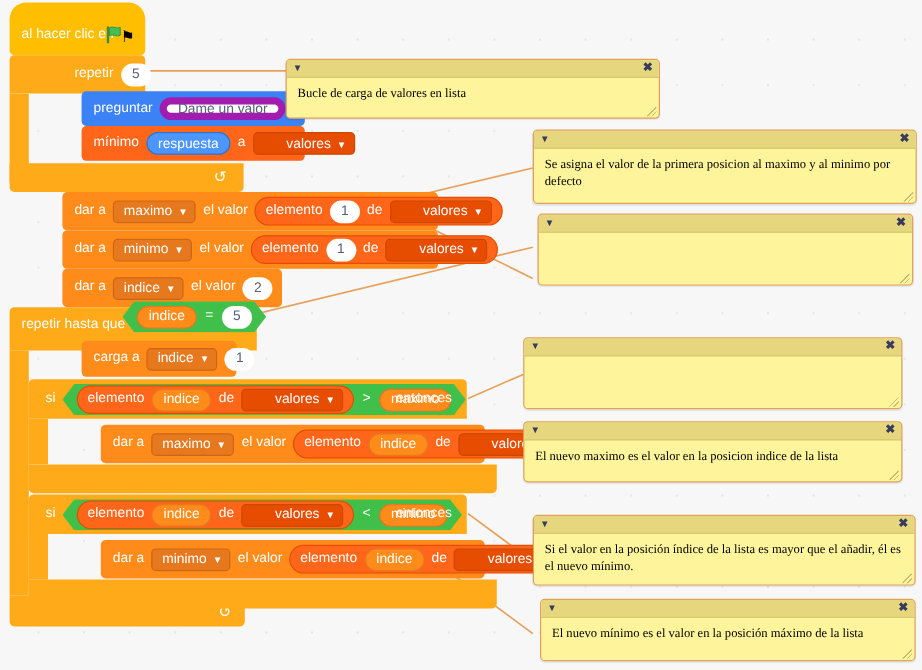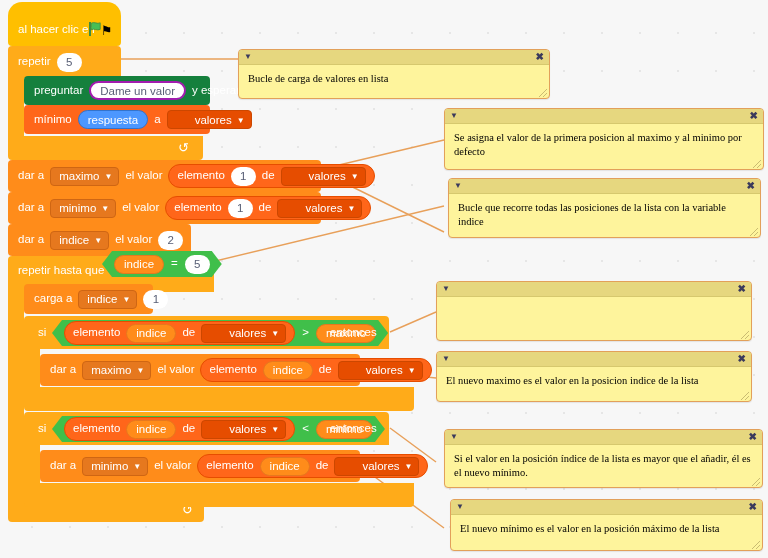--- a/index.html
+++ b/index.html
@@ -20,48 +20,49 @@
   
   .blk{position:absolute;box-sizing:border-box;}
   .lbl{color:#fff;font-size:11.5px;line-height:1;white-space:nowrap;}
 
   
   .oval{
     display:inline-flex;align-items:center;justify-content:center;
     height:19px;border-radius:10px;padding:0 9px;font-size:11.5px;
     color:#fff;white-space:nowrap;box-sizing:border-box;
   }
-  .oval.white{background:#fff;color:#575e75;border:2px solid #a21caf;}
+  .oval.white{background:#fff;color:#575e75;border:6px solid #a21caf;}
   .oval.num{background:#fff;color:#575e75;min-width:25px;padding:0 7px;}
   .oval.blue{background:#4c97ff;border:1px solid #3373cc;}
   .oval.orangevar{background:#ff8c1a;border:1px solid #e6781e;}
 
   
   .drop{
     display:inline-flex;align-items:center;height:19px;border-radius:4px;
     padding:0 6px 0 8px;font-size:11.5px;color:#fff;white-space:nowrap;
     box-sizing:border-box;
   }
   .drop .caret{margin-left:5px;font-size:8px;line-height:1;transform:translateY(1px);}
 
   
   .c-events{background:#ffbf00;}
   .c-control{background:#ffab19;}
-  .c-sensing{background:#15803d;}
+  .c-sensing{background:#3b82f6;}
   .c-lists{background:#ff661a;}
   .c-vars{background:#ff8c1a;}
 
   .drop.d-lists{background:#e64d00;border:1px solid #cc4700;padding-left:27px;}
   .drop.d-vars{background:#e6781e;border:1px solid #cf6613;}
 
   
   .stackrow{
     display:flex;align-items:center;gap:6px;
     padding:0 10px;height:32px;border-radius:4px;box-sizing:border-box;
     position:absolute;
+    margin-left:44px;
   }
 
   .hat{
     position:absolute;border-radius:4px;
   }
   .hat:before{
     content:"";position:absolute;left:0;top:-12px;width:100%;height:16px;
     background:#ffbf00;border-radius:14px 14px 0 0;
   }
 
@@ -330,21 +331,20 @@
     </div>
     <div class="comment-body">Se asigna el valor de la primera posicion al maximo y al minimo por defecto</div>
     <div class="comment-resize"></div>
   </div>
 
   <div class="comment" style="left:448px;top:178px;width:313px;height:60px;">
     <div class="comment-head">
       <span class="comment-caret">▼</span>
       <span class="comment-close">✖</span>
     </div>
-    <div class="comment-body">Bucle que recorre todas las posiciones de la lista con la variable indice</div>
     <div class="comment-resize"></div>
   </div>
 
   <div class="comment" style="left:436px;top:281px;width:316px;height:60px;">
     <div class="comment-head">
       <span class="comment-caret">▼</span>
       <span class="comment-close">✖</span>
     </div>
     <div class="comment-resize"></div>
   </div>

